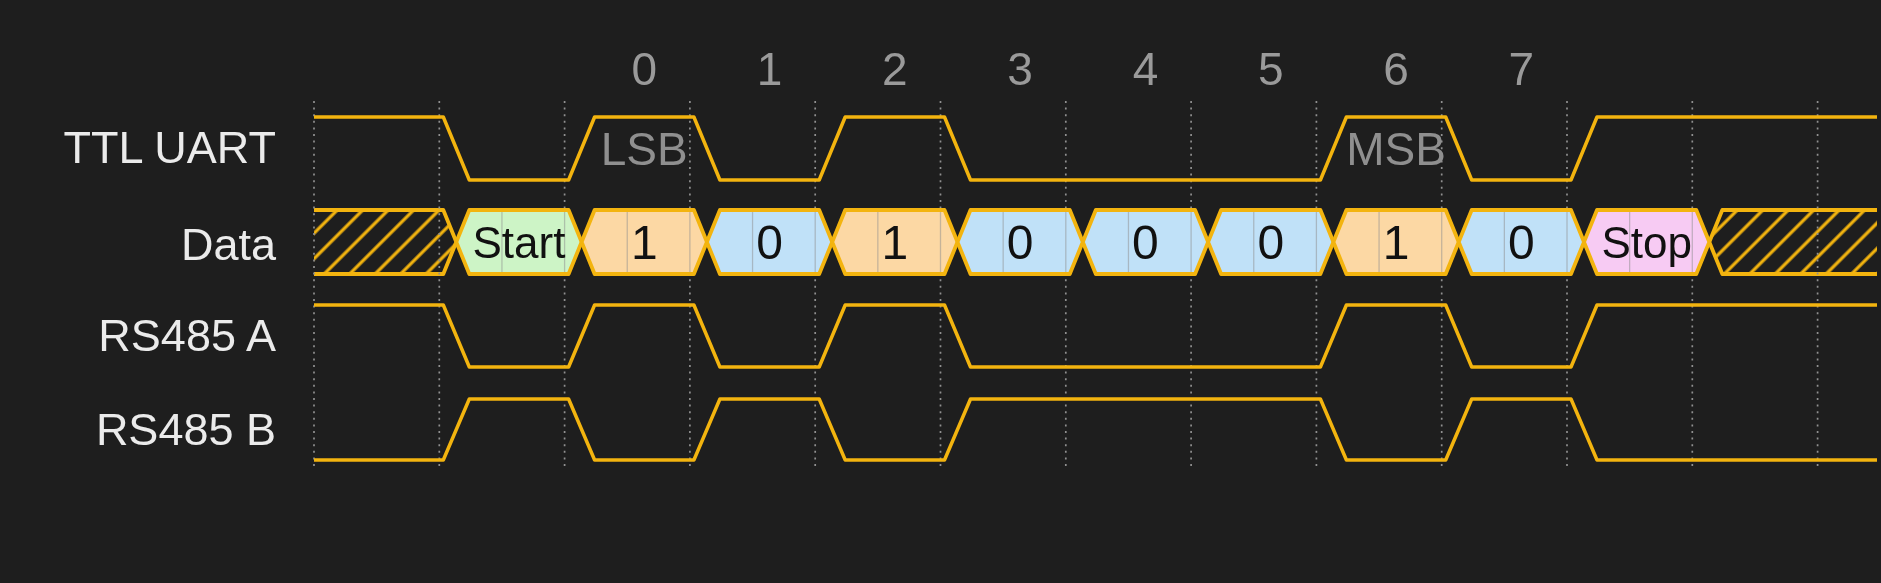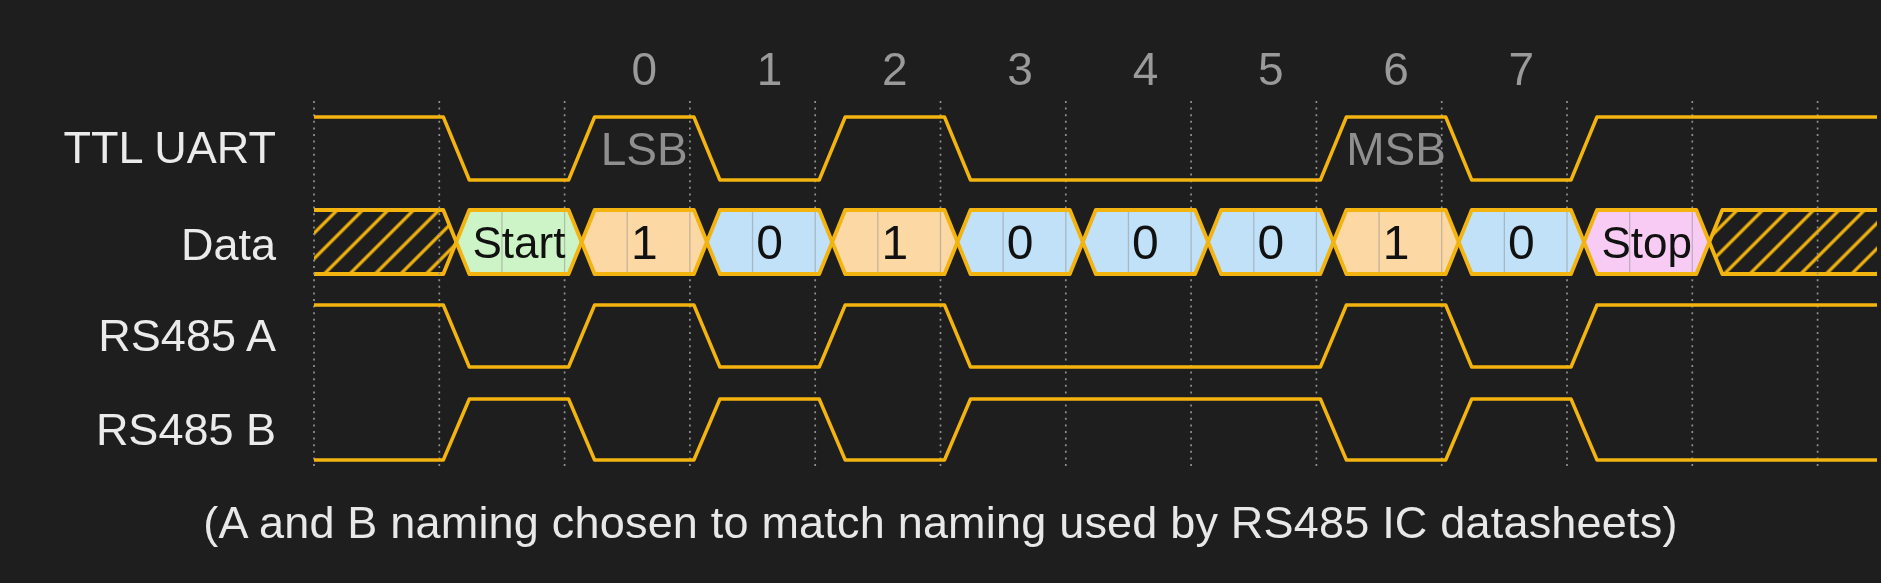--- a/index.html
+++ b/index.html
@@ -90,14 +90,13 @@
       <text x="1020.15" y="85" text-anchor="middle" font-size="46" fill="#9a9a9a">3</text>
       <text x="1145.4499999999998" y="85" text-anchor="middle" font-size="46" fill="#9a9a9a">4</text>
       <text x="1270.75" y="85" text-anchor="middle" font-size="46" fill="#9a9a9a">5</text>
       <text x="1396.0500000000002" y="85" text-anchor="middle" font-size="46" fill="#9a9a9a">6</text>
       <text x="1521.35" y="85" text-anchor="middle" font-size="46" fill="#9a9a9a">7</text>
       <text x="276" y="163" text-anchor="end" font-size="45" fill="#ebebeb">TTL UART</text>
       <text x="276" y="260" text-anchor="end" font-size="45" fill="#ebebeb">Data</text>
       <text x="276" y="351" text-anchor="end" font-size="45" fill="#ebebeb">RS485 A</text>
       <text x="276" y="445" text-anchor="end" font-size="45" fill="#ebebeb">RS485 B</text>
     </svg>
-  <div class="caption" style="color: rgb(232, 232, 232);">(A and B naming chosen to match naming used by RS485 IC datasheets)</div>
 </div>
 
 </body></html>

